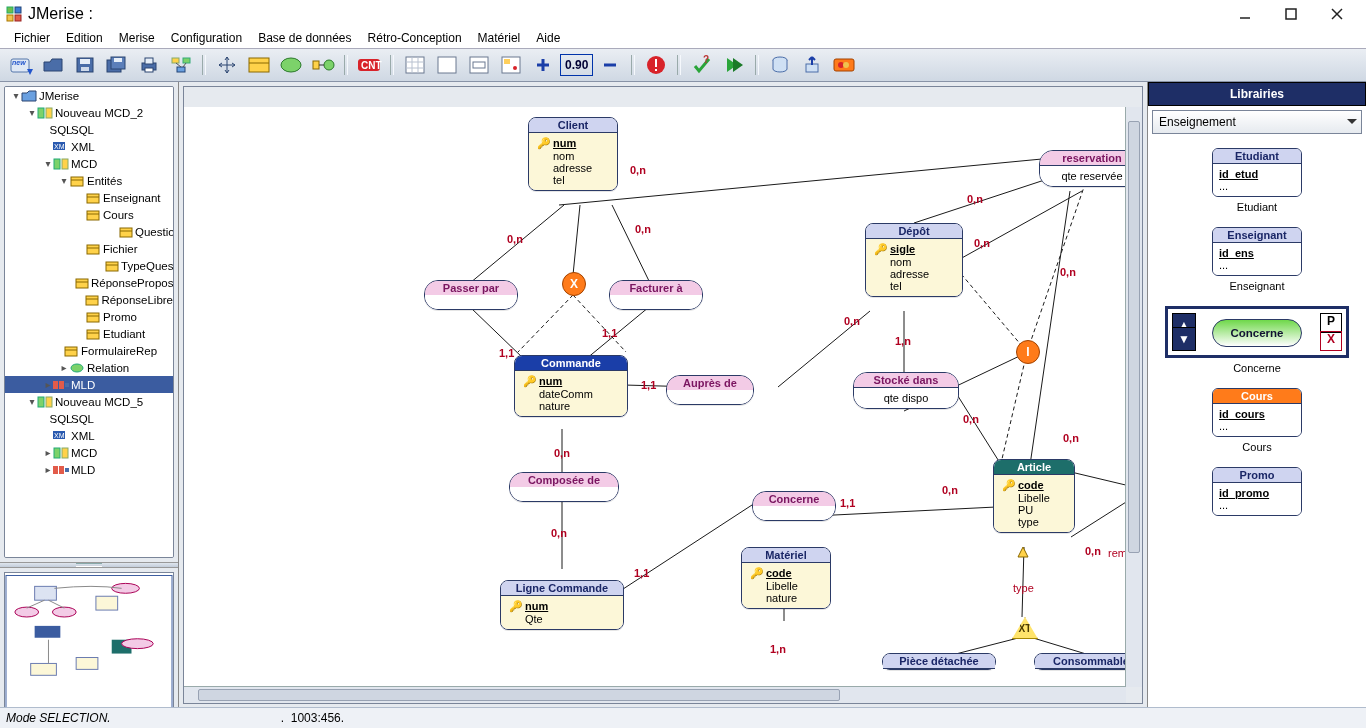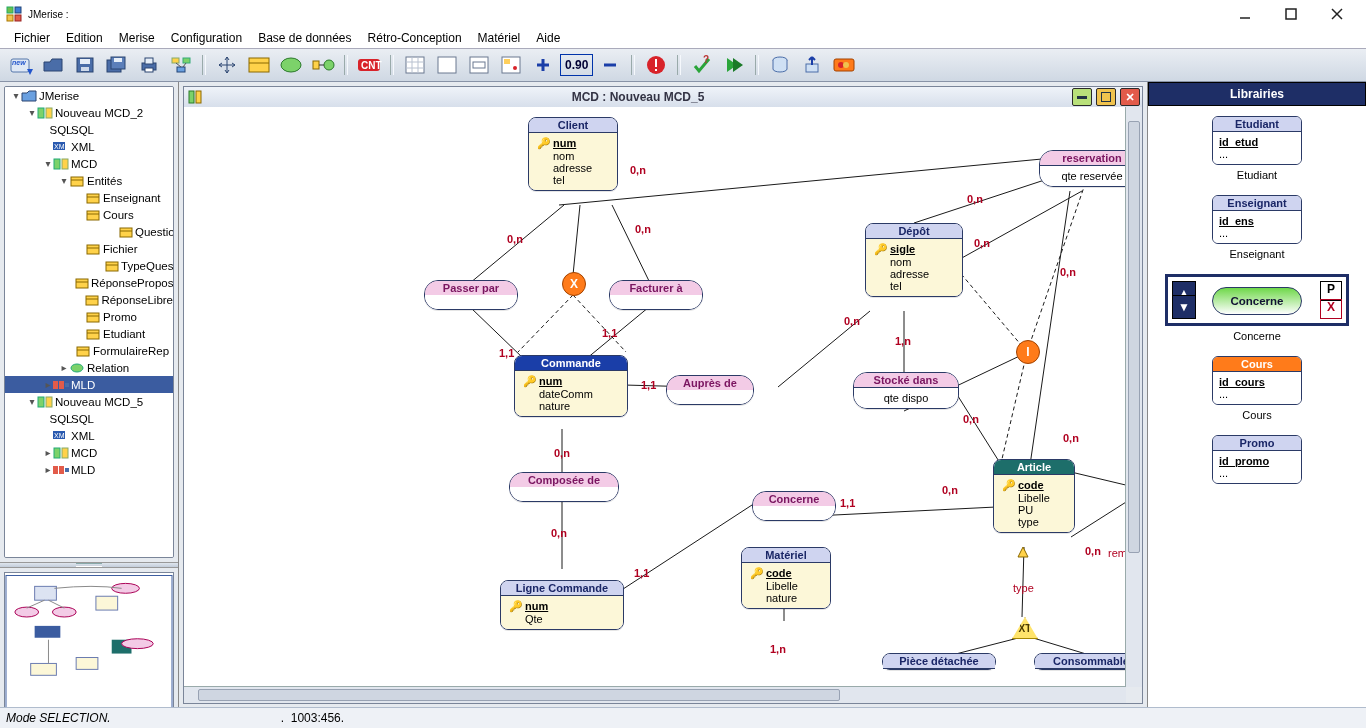--- a/index.html
+++ b/index.html
@@ -1,19 +1,19 @@
 <!DOCTYPE html>
 <html><head>
 <meta charset="utf-8">
 <style>
   html,body{margin:0;padding:0;font-family:"Segoe UI",Tahoma,Arial,sans-serif;font-size:12px;background:#fff;width:1366px;height:728px;overflow:hidden;color:#000}
   
   .titlebar{height:28px;display:flex;align-items:center;padding:0 6px;background:#fff}
   .titlebar .logo{width:16px;height:16px;margin-right:6px;display:inline-flex;align-items:center;justify-content:center}
-  .titlebar .title{font-size:10px}
+  .titlebar .title{font-size:16px}
   .titlebar .spacer{flex:1}
   .winbtn{width:46px;height:28px;display:inline-flex;align-items:center;justify-content:center}
   .menubar{height:20px;background:#fff;display:flex;align-items:center;padding:0 6px;gap:0}
   .menubar span{padding:2px 8px;cursor:default}
   .toolbar{height:32px;background:linear-gradient(#eaeef3,#cfd8e3);border-top:1px solid #aab;border-bottom:1px solid #8893a7;display:flex;align-items:center;padding:0 6px;gap:2px}
   .tbtn{width:30px;height:26px;display:inline-flex;align-items:center;justify-content:center;border-radius:3px}
   .tbtn svg{pointer-events:none}
   .tsep{width:2px;height:20px;border-left:1px solid #9aa;border-right:1px solid #f5f8fc;margin:0 4px}
   .zoombox{height:20px;border:1px solid #0033aa;display:inline-flex;align-items:center;padding:0 4px;font-weight:bold;color:#003;}
   
@@ -420,21 +420,21 @@
         <div class="treerow" style="padding-left: 70px;">
           <span class="tarrow"></span>
           <span class="ticon">
             <svg width="14" height="12">
               <rect x="1" y="2" width="12" height="9" fill="#ffd24a" stroke="#8a6800"></rect>
               <line x1="1" y1="5" x2="13" y2="5" stroke="#8a6800"></line>
             </svg>
           </span>
           <span>Etudiant</span>
         </div>
-        <div class="treerow" style="padding-left: 60px;">
+        <div class="treerow" style="padding-left: 48px;">
           <span class="tarrow"></span>
           <span class="ticon">
             <svg width="14" height="12">
               <rect x="1" y="2" width="12" height="9" fill="#ffd24a" stroke="#8a6800"></rect>
               <line x1="1" y1="5" x2="13" y2="5" stroke="#8a6800"></line>
             </svg>
           </span>
           <span>FormulaireRep</span>
         </div>
         <div class="treerow" style="padding-left: 54px;">
@@ -523,40 +523,20 @@
         <line x1="40" y1="26" x2="22" y2="34" stroke="#888"></line>
           <line x1="44" y1="26" x2="60" y2="34" stroke="#888"></line>
         <line x1="44" y1="66" x2="44" y2="90" stroke="#888"></line>
         <path d="M50 14 Q90 10 118 14" stroke="#888" fill="none"></path>
       </svg>
     </div>
   </div>
 
   <div class="center">
     <div class="mdiwrap">
-      <div class="mdititle">
-        <span class="icon">
-            <svg width="14" height="14">
-              <rect x="1" y="1" width="5" height="12" fill="#7cd26a" stroke="#2a7a2a"></rect>
-              <rect x="8" y="1" width="5" height="12" fill="#ffd24a" stroke="#8a6800"></rect>
-            </svg>
-          </span>
-        <span class="t">MCD : Nouveau MCD_5</span>
-        <span class="mdiwinbtn mdi-min">
-            <svg width="10" height="3">
-              <rect width="10" height="3" fill="#234"></rect>
-            </svg>
-          </span>
-        <span class="mdiwinbtn mdi-max">
-            <svg width="10" height="10">
-              <rect x="0" y="0" width="10" height="10" fill="none" stroke="#234" stroke-width="2"></rect>
-            </svg>
-          </span>
-        <span class="mdiwinbtn mdi-close">✕</span>
-      </div>
       <div class="canvas" id="canvas">
         <svg class="wires" id="wires">
             <line x1="380" y1="98" x2="286" y2="176" stroke="#1a1a1a" stroke-width="1"></line>
             <line x1="396" y1="98" x2="389" y2="168" stroke="#1a1a1a" stroke-width="1"></line>
             <line x1="428" y1="98" x2="466" y2="176" stroke="#1a1a1a" stroke-width="1"></line>
             <line x1="375" y1="98" x2="900" y2="48" stroke="#1a1a1a" stroke-width="1"></line>
             <line x1="286" y1="200" x2="340" y2="252" stroke="#1a1a1a" stroke-width="1"></line>
             <line x1="465" y1="200" x2="402" y2="252" stroke="#1a1a1a" stroke-width="1"></line>
             <line x1="440" y1="278" x2="514" y2="280" stroke="#1a1a1a" stroke-width="1"></line>
             <line x1="594" y1="280" x2="686" y2="204" stroke="#1a1a1a" stroke-width="1"></line>
@@ -702,20 +682,23 @@
           <div class="thumb" style="position:absolute;top:14px;left:2px;right:2px;height:430px"></div>
         </div>
       <div class="hscroll">
           <div class="thumb" style="position:absolute;left:14px;top:2px;bottom:2px;width:640px"></div>
         </div>
     </div>
   </div>
 
   <div class="rightpane">
     <div class="titlebar2">Librairies</div>
+    <div class="libsel">
+        <span>Enseignement</span>
+      </div>
     <div class="liblist" id="liblist">
         <div class="lib-ent">
           <span class="h">Etudiant</span>
           <div class="b">
             <div class="pk">id_etud</div>
             <div>...</div>
           </div>
         </div>
         <div class="libcap">Etudiant</div>
         <div class="lib-ent">

